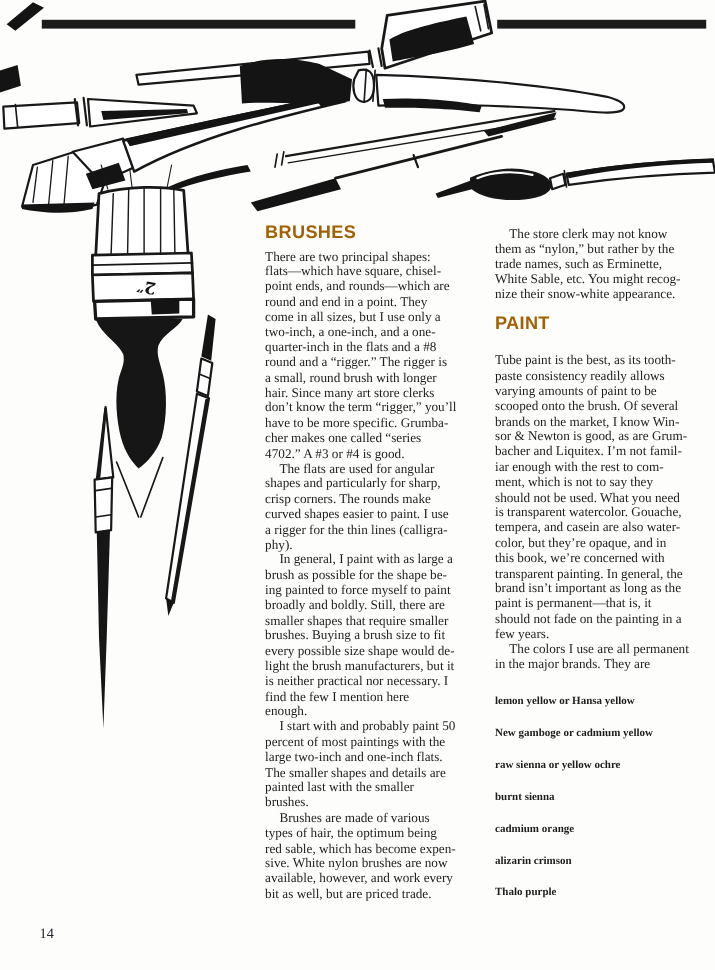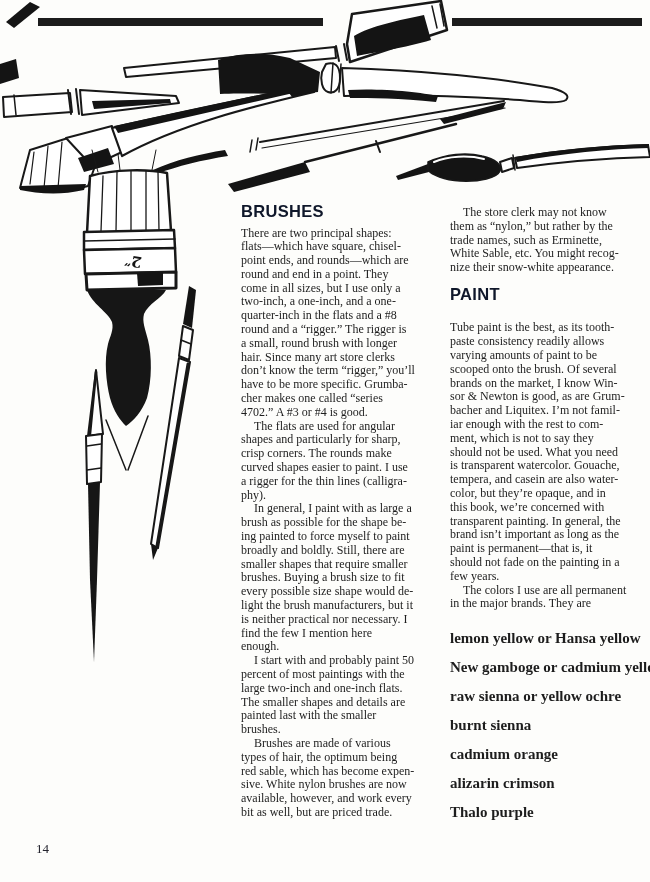--- a/index.html
+++ b/index.html
@@ -10,27 +10,27 @@
   .rule{position:absolute;top:18px;height:8px;background:#1c1c1c;}
   .rule.left{left:38px;width:285px;}
   .rule.right{left:452px;width:190px;}
   .illus{position:absolute;left:0;top:0;}
   .col{position:absolute;width:196px;font-size:12px;line-height:13.8px;}
   .col-left{left:241px;top:203px;}
   .col-right{left:450px;top:206px;}
   h2{
     font-family:"Liberation Sans",sans-serif;font-weight:bold;
     font-size:16.5px;letter-spacing:.3px;line-height:1;
-    margin:0 0 7px 0;color:#0f172a;
+    margin:0 0 7px 0;color:#a16207;
   }
   h2.paint{margin-top:11px;margin-bottom:19px;}
   .para{white-space:pre;}
   .para.ind{text-indent:13px;}
   .color-list{margin-top:20px;}
-  .color-item{font-weight:bold;font-size:15px;line-height:14px;margin-bottom:15px;white-space:pre;}
+  .color-item{font-weight:bold;font-size:10px;line-height:14px;margin-bottom:15px;white-space:pre;}
   .pagenum{position:absolute;left:36px;top:841px;font-size:13px;color:#24242e;}
 </style>
 </head>
 <body>
 
 <div class="page">
 
   <div class="rule left"></div>
   <div class="rule right"></div>
 

